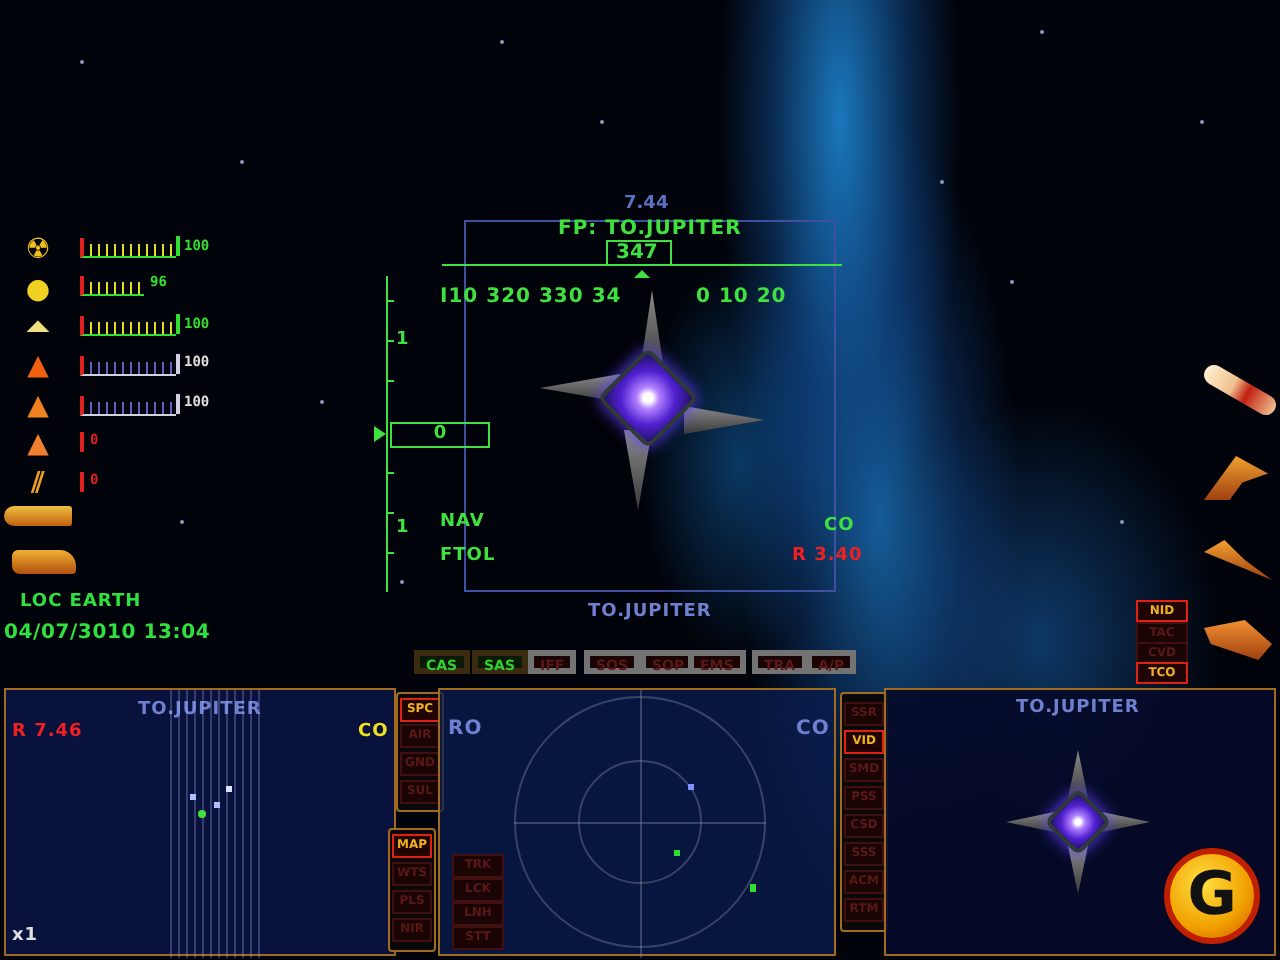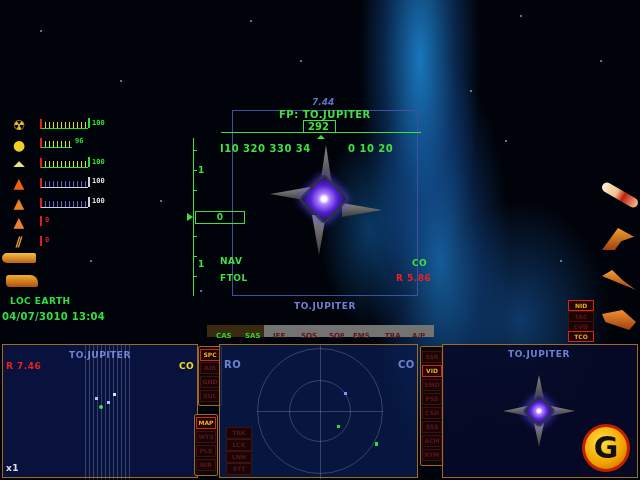--- a/index.html
+++ b/index.html
@@ -26,42 +26,42 @@
   .gauge-val { position: absolute; font-size: 7px; font-family: "DejaVu Sans Mono", monospace; }
   .loc { position:absolute; left: 10px; top: 296px; font-size: 9px; color:#30e040; letter-spacing: 0.5px;}
   .date { position:absolute; left: 2px; top: 311px; font-size: 10px; color:#30e040; letter-spacing: 0.3px;}
 
   
   #hud-box { position:absolute; left: 232px; top: 110px; width: 186px; height: 186px; border: 1px solid #4050a0; }
   #heading-tape { position:absolute; left: 220px; top: 119px; width: 200px; height: 14px; font-size: 10px; color:#40e040; white-space: nowrap; letter-spacing: 0.5px; margin-top: 24px;}
   #heading-line { position:absolute; left: 221px; top: 132px; width: 200px; height: 1px; background:#40e040; }
   #heading-box { position:absolute; left: 303px; top: 120px; width: 33px; height: 13px; border: 1px solid #40e040; }
   #heading-caret { position:absolute; left: 317px; top: 135px; width:0; height:0; border-left:4px solid transparent; border-right:4px solid transparent; border-bottom:4px solid #40e040; }
-  #speed-top { position:absolute; left: 312px; top: 97px; font-size: 9px; color:#6070c0;font-style:italic; }
+  #speed-top { position:absolute; left: 312px; top: 97px; font-size: 9px; color:#6070c0; }
   #fp-label { position:absolute; left: 279px; top: 109px; font-size: 10px; color:#40e040; letter-spacing:0.5px;}
 
   #alt-scale { position:absolute; left: 193px; top: 138px; width: 1px; height: 158px; background:#40e040; }
   .alt-tick { position:absolute; left: 193px; width: 4px; height: 1px; background:#40e040; }
   .alt-num { position:absolute; left: 198px; font-size: 9px; color:#40e040; }
   #alt-box { position:absolute; left: 195px; top: 211px; width: 50px; height: 13px; border:1px solid #40e040; font-size: 9px; color:#40e040; text-align:center; line-height: 11px;}
   #alt-caret { position:absolute; left: 187px; top: 213px; width:0; height:0; border-top:4px solid transparent; border-bottom:4px solid transparent; border-left:6px solid #40e040; }
   .hud-text { position:absolute; font-size: 9px; color:#40e040; letter-spacing: 0.5px;}
   .red-text { color:#f02020; }
   .blue-text { color:#7080d0; }
   .yellow-text { color:#f0e020; }
 
   
   .station { position:absolute; }
   .station .arm { position:absolute; background: linear-gradient(#8a8a8a,#3a3a3a); }
   .station .core { position:absolute; border-radius: 4px; transform: rotate(45deg);
     background: radial-gradient(circle, #fff 0 10%, #b080ff 25%, #5020d0 60%, #201060 100%);
     box-shadow: 0 0 8px #6040ff; border: 2px solid #303a3a; }
 
   
-  .sys-btn { position:absolute; top: 325px; height: 12px; font-size: 7px; line-height: 10px; padding: 0 3px; border: 6px solid #737373; color:#5a1818; background:#1a0404; text-align:right; }
+  .sys-btn { position:absolute; top: 325px; height: 12px; font-size: 7px; line-height: 10px; padding: 0 3px; border: 3px solid #737373; color:#5a1818; background:#1a0404; text-align:right; }
   .sys-btn.on { color:#30d030; border-color:#3a2a10; background:#0a1a04; }
 
   
   .panel { position:absolute; top: 344px; height: 134px; border: 1px solid #a06a20; background: rgba(10,20,70,0.85); }
   .panel-title { position:absolute; font-size: 9px; color:#7080d0; letter-spacing:0.5px; }
   .side-btn { position:absolute; width: 20px; height: 12px; font-size: 6px; line-height: 10px; text-align:center; color:#5a1818; border: 1px solid #401010; background:#1a0404; }
   .side-btn.on { color:#f0b020; border-color:#e02010; background:#200404; }
   .side-col { position:absolute; border: 1px solid #a06a20; background:#0a0808; border-radius: 2px; }
 
   .mode-btn { position:absolute; left: 568px; width: 26px; height: 11px; font-size: 6px; line-height: 9px; text-align:center; color:#5a1818; border: 1px solid #401010; background:#1a0404; }
@@ -158,40 +158,40 @@
 
 <div id="hud-box"></div>
 <div id="speed-top">7.44</div>
 <div id="fp-label">FP: TO.JUPITER</div>
 <div id="heading-tape">
   <span>I10 320 330 34</span>
   <span style="position:absolute;left:128px">0    10   20</span>
 </div>
 <div id="heading-line"></div>
 <div id="heading-box">
-  <span style="position:absolute;left:4px;top:0;font-size:10px;color:#40e040">292</span>
+  <span style="position:absolute;left:4px;top:0;font-size:10px;color:#40e040">347</span>
 </div>
 <div id="heading-caret"></div>
 
 <div id="alt-scale"></div>
 <div class="alt-tick" style="top:150px"></div>
 <div class="alt-tick" style="top:170px"></div>
 <div class="alt-tick" style="top:190px"></div>
 <div class="alt-tick" style="top:236px"></div>
 <div class="alt-tick" style="top:256px"></div>
 <div class="alt-tick" style="top:276px"></div>
 <div class="alt-num" style="top:165px">1</div>
 <div class="alt-num" style="top:259px">1</div>
 <div id="alt-caret"></div>
 <div id="alt-box">0</div>
 
 <div class="hud-text" style="left:220px;top:256px">NAV</div>
 <div class="hud-text" style="left:220px;top:273px">FTOL</div>
 <div class="hud-text" style="left:412px;top:258px">CO</div>
-<div class="hud-text red-text" style="left:396px;top:273px">R 5.86</div>
+<div class="hud-text red-text" style="left:396px;top:273px">R 3.40</div>
 <div class="hud-text blue-text" style="left:294px;top:301px">TO.JUPITER</div>
 
 <div class="station" style="left:270px;top:145px;width:112px;height:110px">
   <div class="arm" style="left:50px;top:0;width:12px;height:40px;clip-path:polygon(50% 0,100% 100%,0 100%)"></div>
   <div class="arm" style="left:42px;top:70px;width:14px;height:40px;clip-path:polygon(0 0,100% 0,50% 100%)"></div>
   <div class="arm" style="left:0;top:42px;width:40px;height:14px;clip-path:polygon(0 50%,100% 0,100% 100%)"></div>
   <div class="arm" style="left:72px;top:58px;width:40px;height:14px;clip-path:polygon(0 0,100% 50%,0 100%)"></div>
   <div class="core" style="left:36px;top:36px;width:36px;height:36px"></div>
 </div>
 

